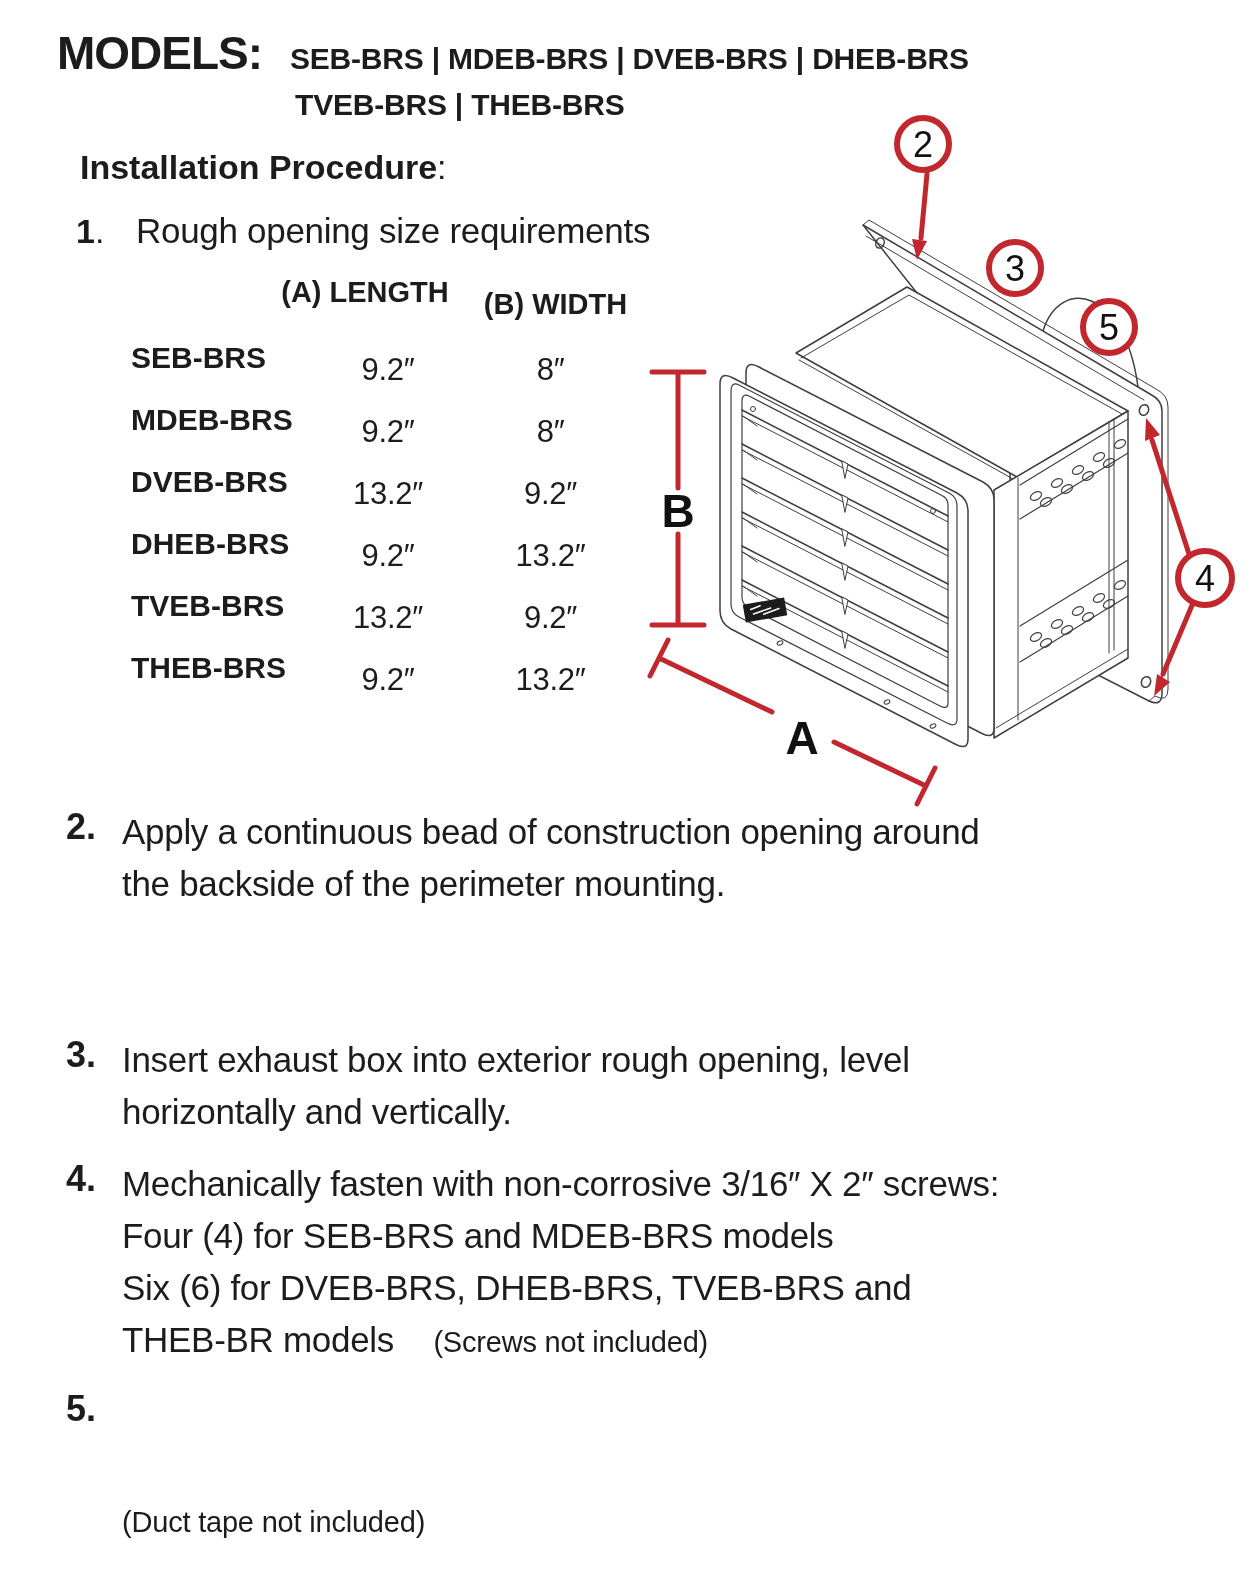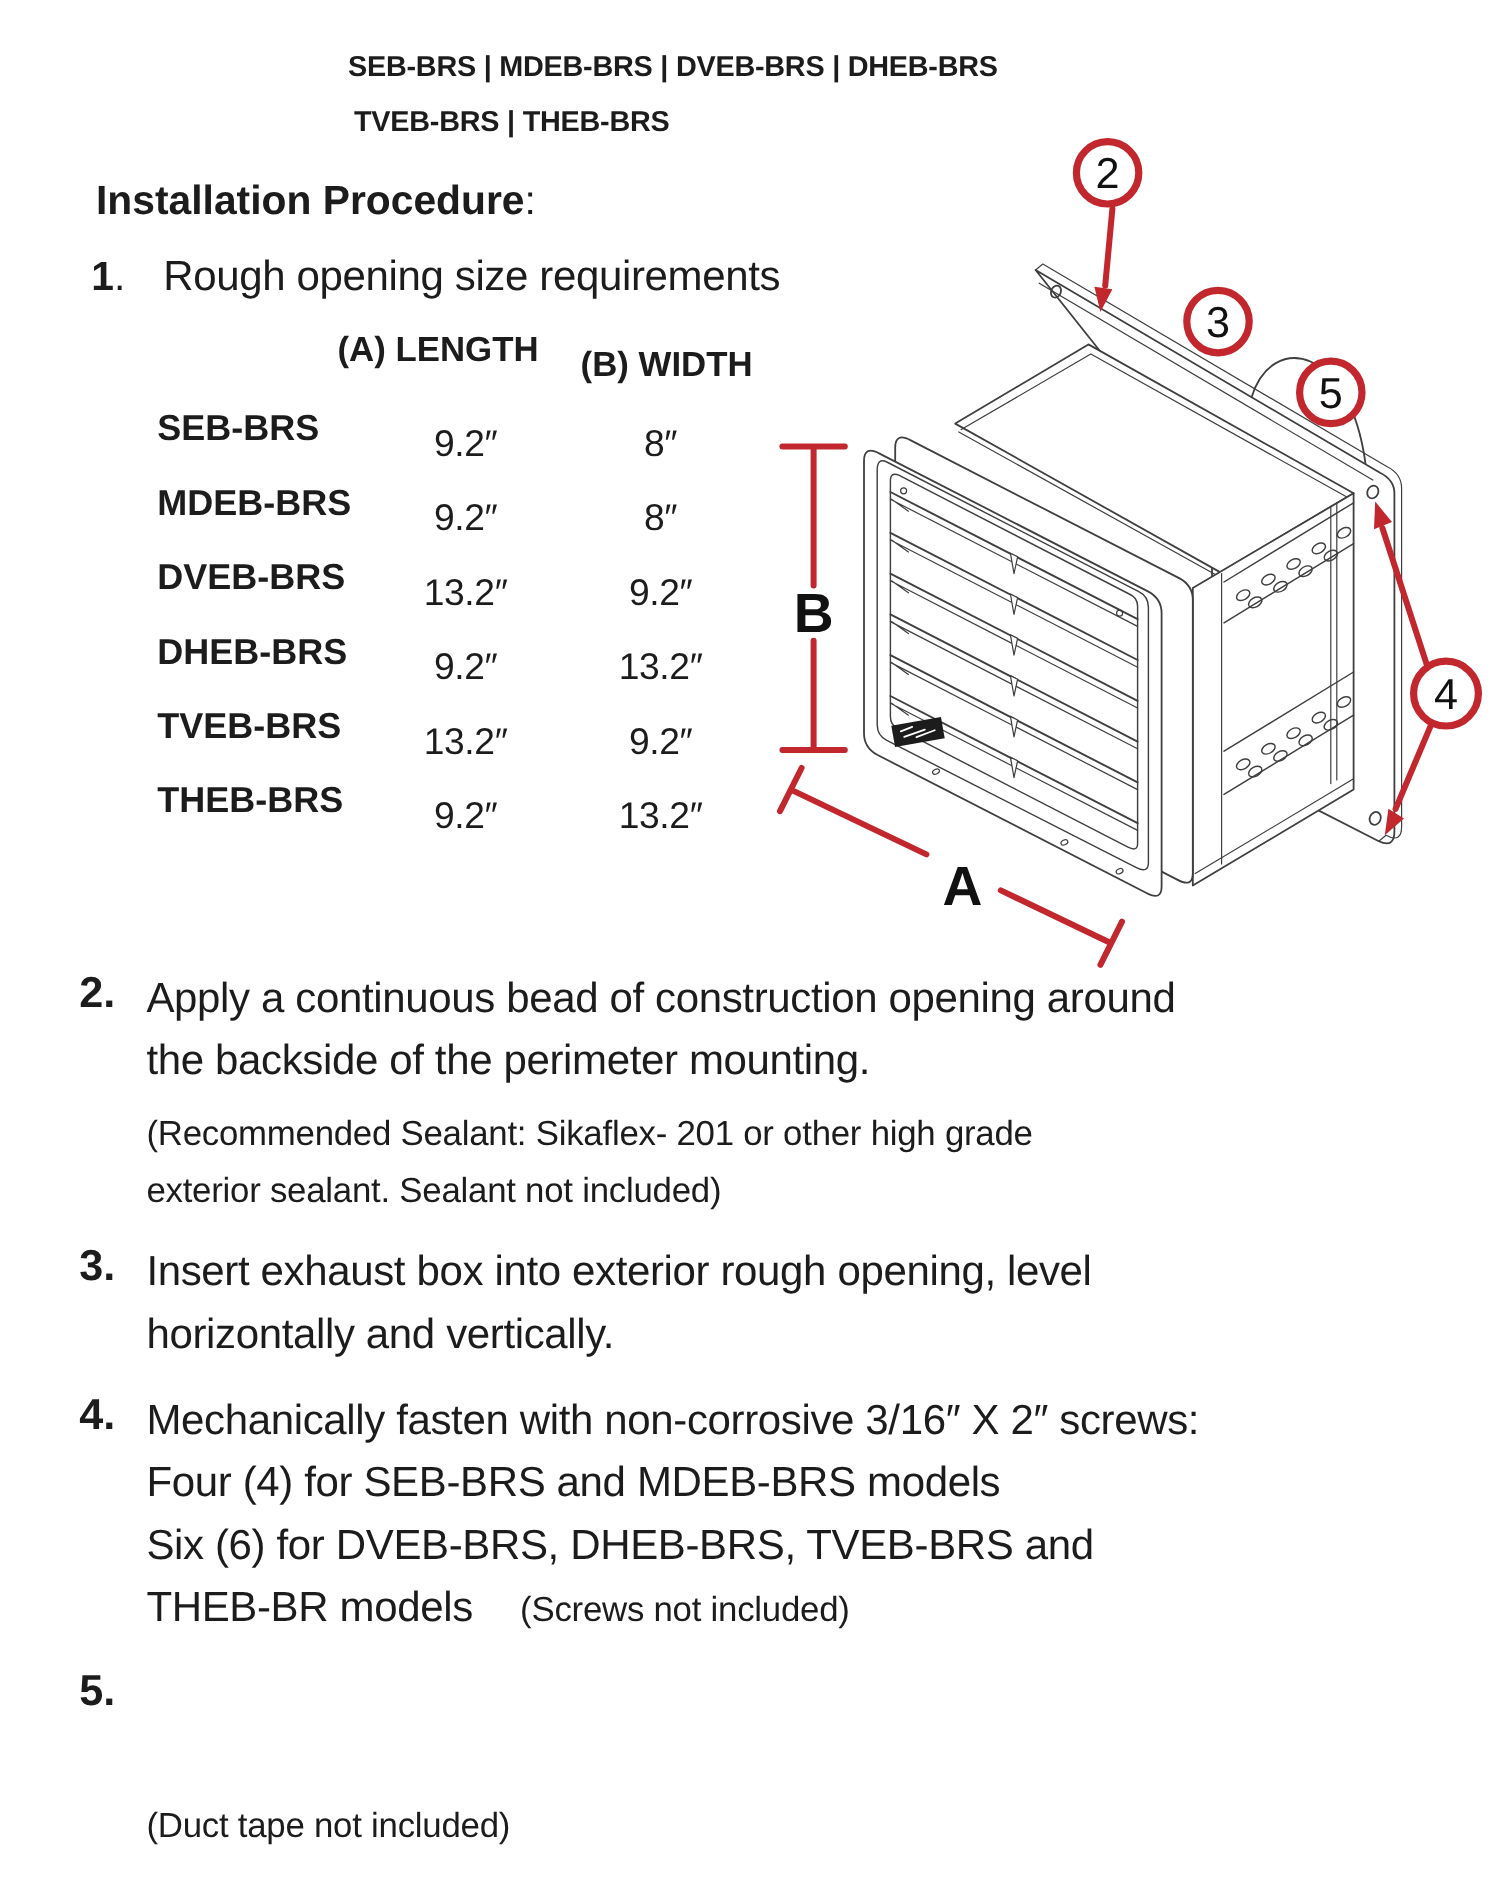--- a/index.html
+++ b/index.html
@@ -1,39 +1,40 @@
 <!DOCTYPE html>
 <html><head>
 <meta charset="utf-8">
 <style>
   html,body{margin:0;padding:0;background:#ffffff;}
   .page{position:relative;width:1254px;height:1582px;background:#fff;overflow:hidden;
         font-family:"Liberation Sans", sans-serif;color:#1c1c1c;}
   .abs{position:absolute;}
   .models-label{font-size:46px;font-weight:bold;letter-spacing:-1px;}
-  .models-line{font-size:24px;font-weight:bold;letter-spacing:-0.2px;}
+  .models-line{font-size:30px;font-weight:bold;letter-spacing:-0.2px;}
   .proc-title{font-size:34px;font-weight:bold;}
   .proc-colon{font-weight:normal;}
   .step1-num{font-size:34px;font-weight:bold;}
   .step1-dot{font-weight:normal;}
   .step1-text{font-size:35px;font-weight:normal;letter-spacing:-0.3px;}
   .th{font-size:29px;font-weight:bold;text-align:center;}
   .td-model{font-size:30px;font-weight:bold;}
   .td-val{font-size:31px;text-align:center;letter-spacing:-0.3px;margin-top:12px;}
   .step-num{font-size:36px;font-weight:bold;}
   .step-body{font-size:35px;line-height:52px;letter-spacing:-0.3px;white-space:pre-line;width:1100px;}
   .step-note{font-size:29px;line-height:48px;letter-spacing:-0.2px;white-space:pre-line;width:1100px;}
   .note-inline{font-size:29px;letter-spacing:-0.2px;margin-left:30px;}
   svg text{font-family:"Liberation Sans", sans-serif;}
 </style>
 </head>
 <body>
 
 <div class="page">
 
+  <div class="abs models-label" style="left:57px;top:26px;">MODELS:</div>
   <div class="abs models-line" style="left:290px;top:42px;">SEB-BRS | MDEB-BRS | DVEB-BRS | DHEB-BRS</div>
   <div class="abs models-line" style="left:295px;top:88px;">TVEB-BRS | THEB-BRS</div>
 
   <div class="abs proc-title" style="left:80px;top:148px;"><span>Installation Procedure</span><span class="proc-colon">:</span></div>
 
   <div class="abs step1-num" style="left:76px;top:212px;"><span>1</span><span class="step1-dot">.</span></div>
   <div class="abs step1-text" style="left:136px;top:211px;">Rough opening size requirements</div>
 
   <div>
     <div class="abs th" style="left:275px;top:276px;width:180px;">(A) LENGTH</div>
@@ -188,22 +189,20 @@
         <text x="575" y="481">4</text>
         <text x="48" y="417" font-size="46" font-weight="bold">B</text>
         <text x="172" y="644" font-size="46" font-weight="bold">A</text>
       </g>
     </g>
   </svg>
 
   <div class="abs step-num" style="left:66px;top:806px;">2.</div>
   <div class="abs step-body" style="left:122px;top:806px;">Apply a continuous bead of construction opening around
 the backside of the perimeter mounting.</div>
-  <div class="abs step-note" style="left:122px;top:921px;">(Recommended Sealant: Sikaflex- 201 or other high grade
-exterior sealant. Sealant not included)</div>
 
   <div class="abs step-num" style="left:66px;top:1034px;">3.</div>
   <div class="abs step-body" style="left:122px;top:1034px;">Insert exhaust box into exterior rough opening, level
 horizontally and vertically.</div>
 
   <div class="abs step-num" style="left:66px;top:1158px;">4.</div>
   <div class="abs step-body" style="left:122px;top:1158px;">Mechanically fasten with non-corrosive 3/16″ X 2″ screws:
 Four (4) for SEB-BRS and MDEB-BRS models
 Six (6) for DVEB-BRS, DHEB-BRS, TVEB-BRS and</div>
   <div class="abs" style="left:122px;top:1314px;font-size:35px;line-height:52px;letter-spacing:-0.3px;"><span>THEB-BR models </span><span class="note-inline">(Screws not included)</span></div>

